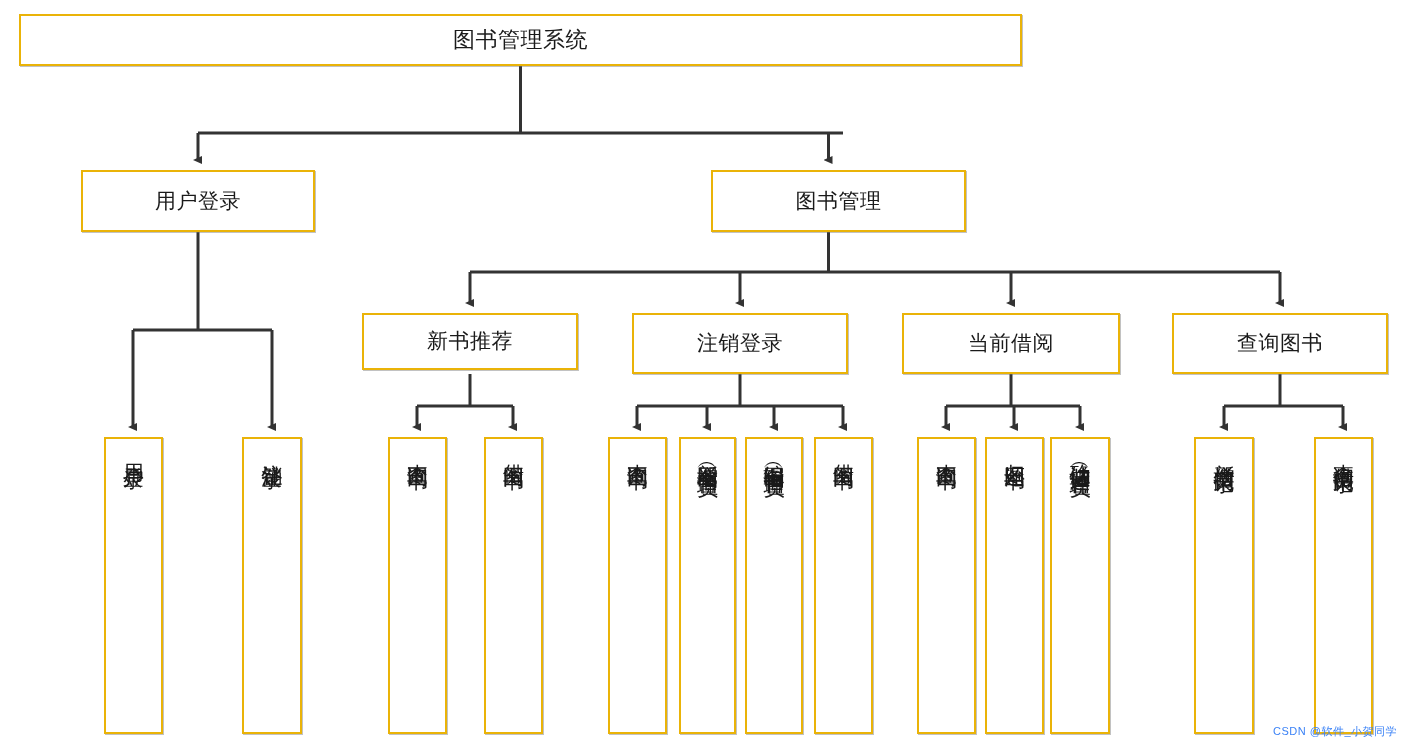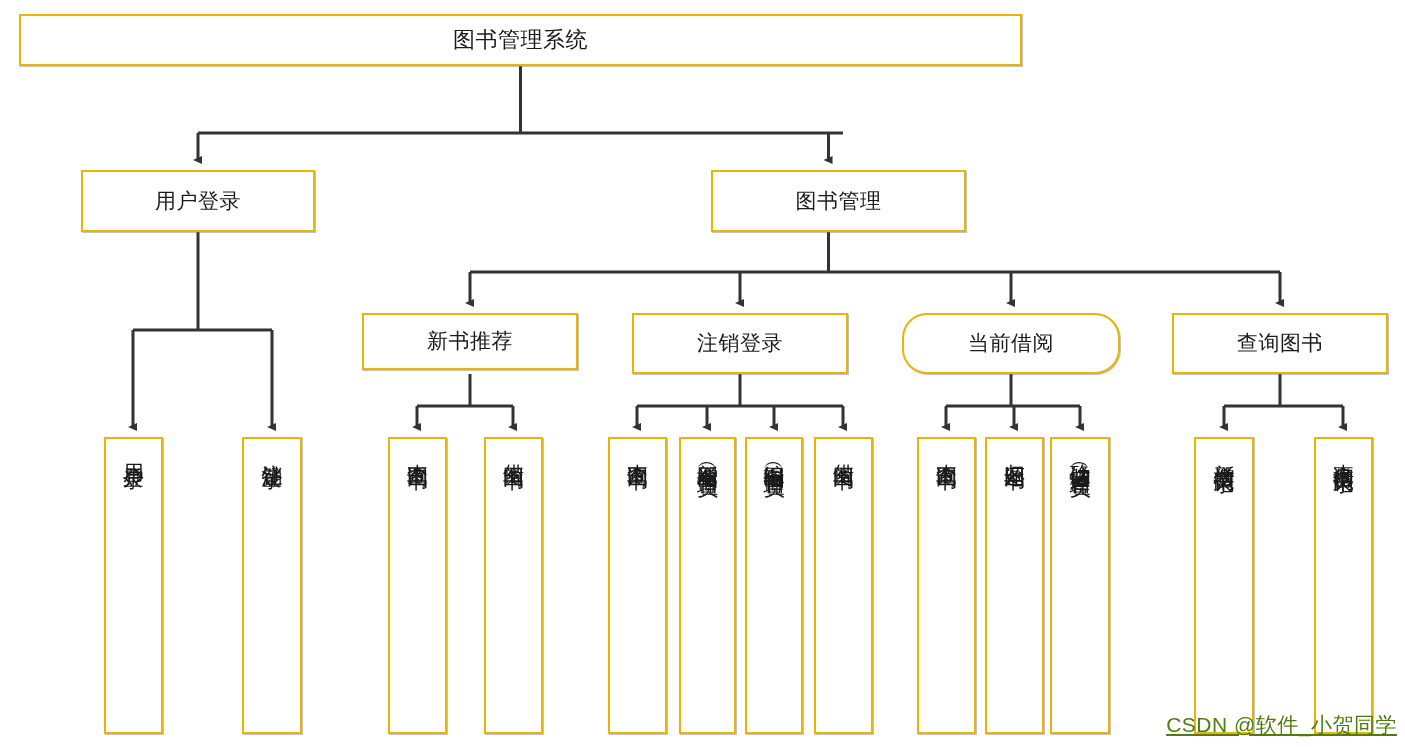--- a/index.html
+++ b/index.html
@@ -56,26 +56,25 @@
     font-size: 21px;
     line-height: 1.42;
     letter-spacing: 2px;
     white-space: normal;
   }
   .node.root .label { font-size: 22px; }
   #watermark {
     position: absolute;
     right: 8px;
     bottom: 8px;
-    font-size: 21px;
-    color: #4d7c0f;
+    font-size: 11px;
+    color: #3b82f6;
     letter-spacing: 0.5px;
     z-index: 3;
     white-space: nowrap;
-    text-decoration: underline;
   }
 </style>
 </head>
 <body>
 
 <div id="canvas">
 
   <svg id="wires" viewBox="0 0 1405 747" width="1405" height="747" xmlns="http://www.w3.org/2000/svg">
     <defs>
       <marker id="arrow" markerWidth="10" markerHeight="10" refX="5" refY="5" orient="auto" markerUnits="userSpaceOnUse">
@@ -137,21 +136,21 @@
   <div class="node" style="left:711px; top:170px; width:255px; height:62px;">
     <span class="label">图书管理</span>
   </div>
 
   <div class="node" style="left:362px; top:313px; width:216px; height:57px;">
     <span class="label">新书推荐</span>
   </div>
   <div class="node" style="left:632px; top:313px; width:216px; height:61px;">
     <span class="label">注销登录</span>
   </div>
-  <div class="node" style="left:902px; top:313px; width:218px; height:61px;border-radius:25px;">
+  <div class="node" style="left:902px; top:313px; width:218px; height:61px;">
     <span class="label">当前借阅</span>
   </div>
   <div class="node" style="left:1172px; top:313px; width:216px; height:61px;">
     <span class="label">查询图书</span>
   </div>
 
   <div class="node leaf" style="left:104px; top:437px; width:59px; height:297px;">
     <span class="label">用户登录</span>
   </div>
   <div class="node leaf" style="left:242px; top:437px; width:60px; height:297px;">

